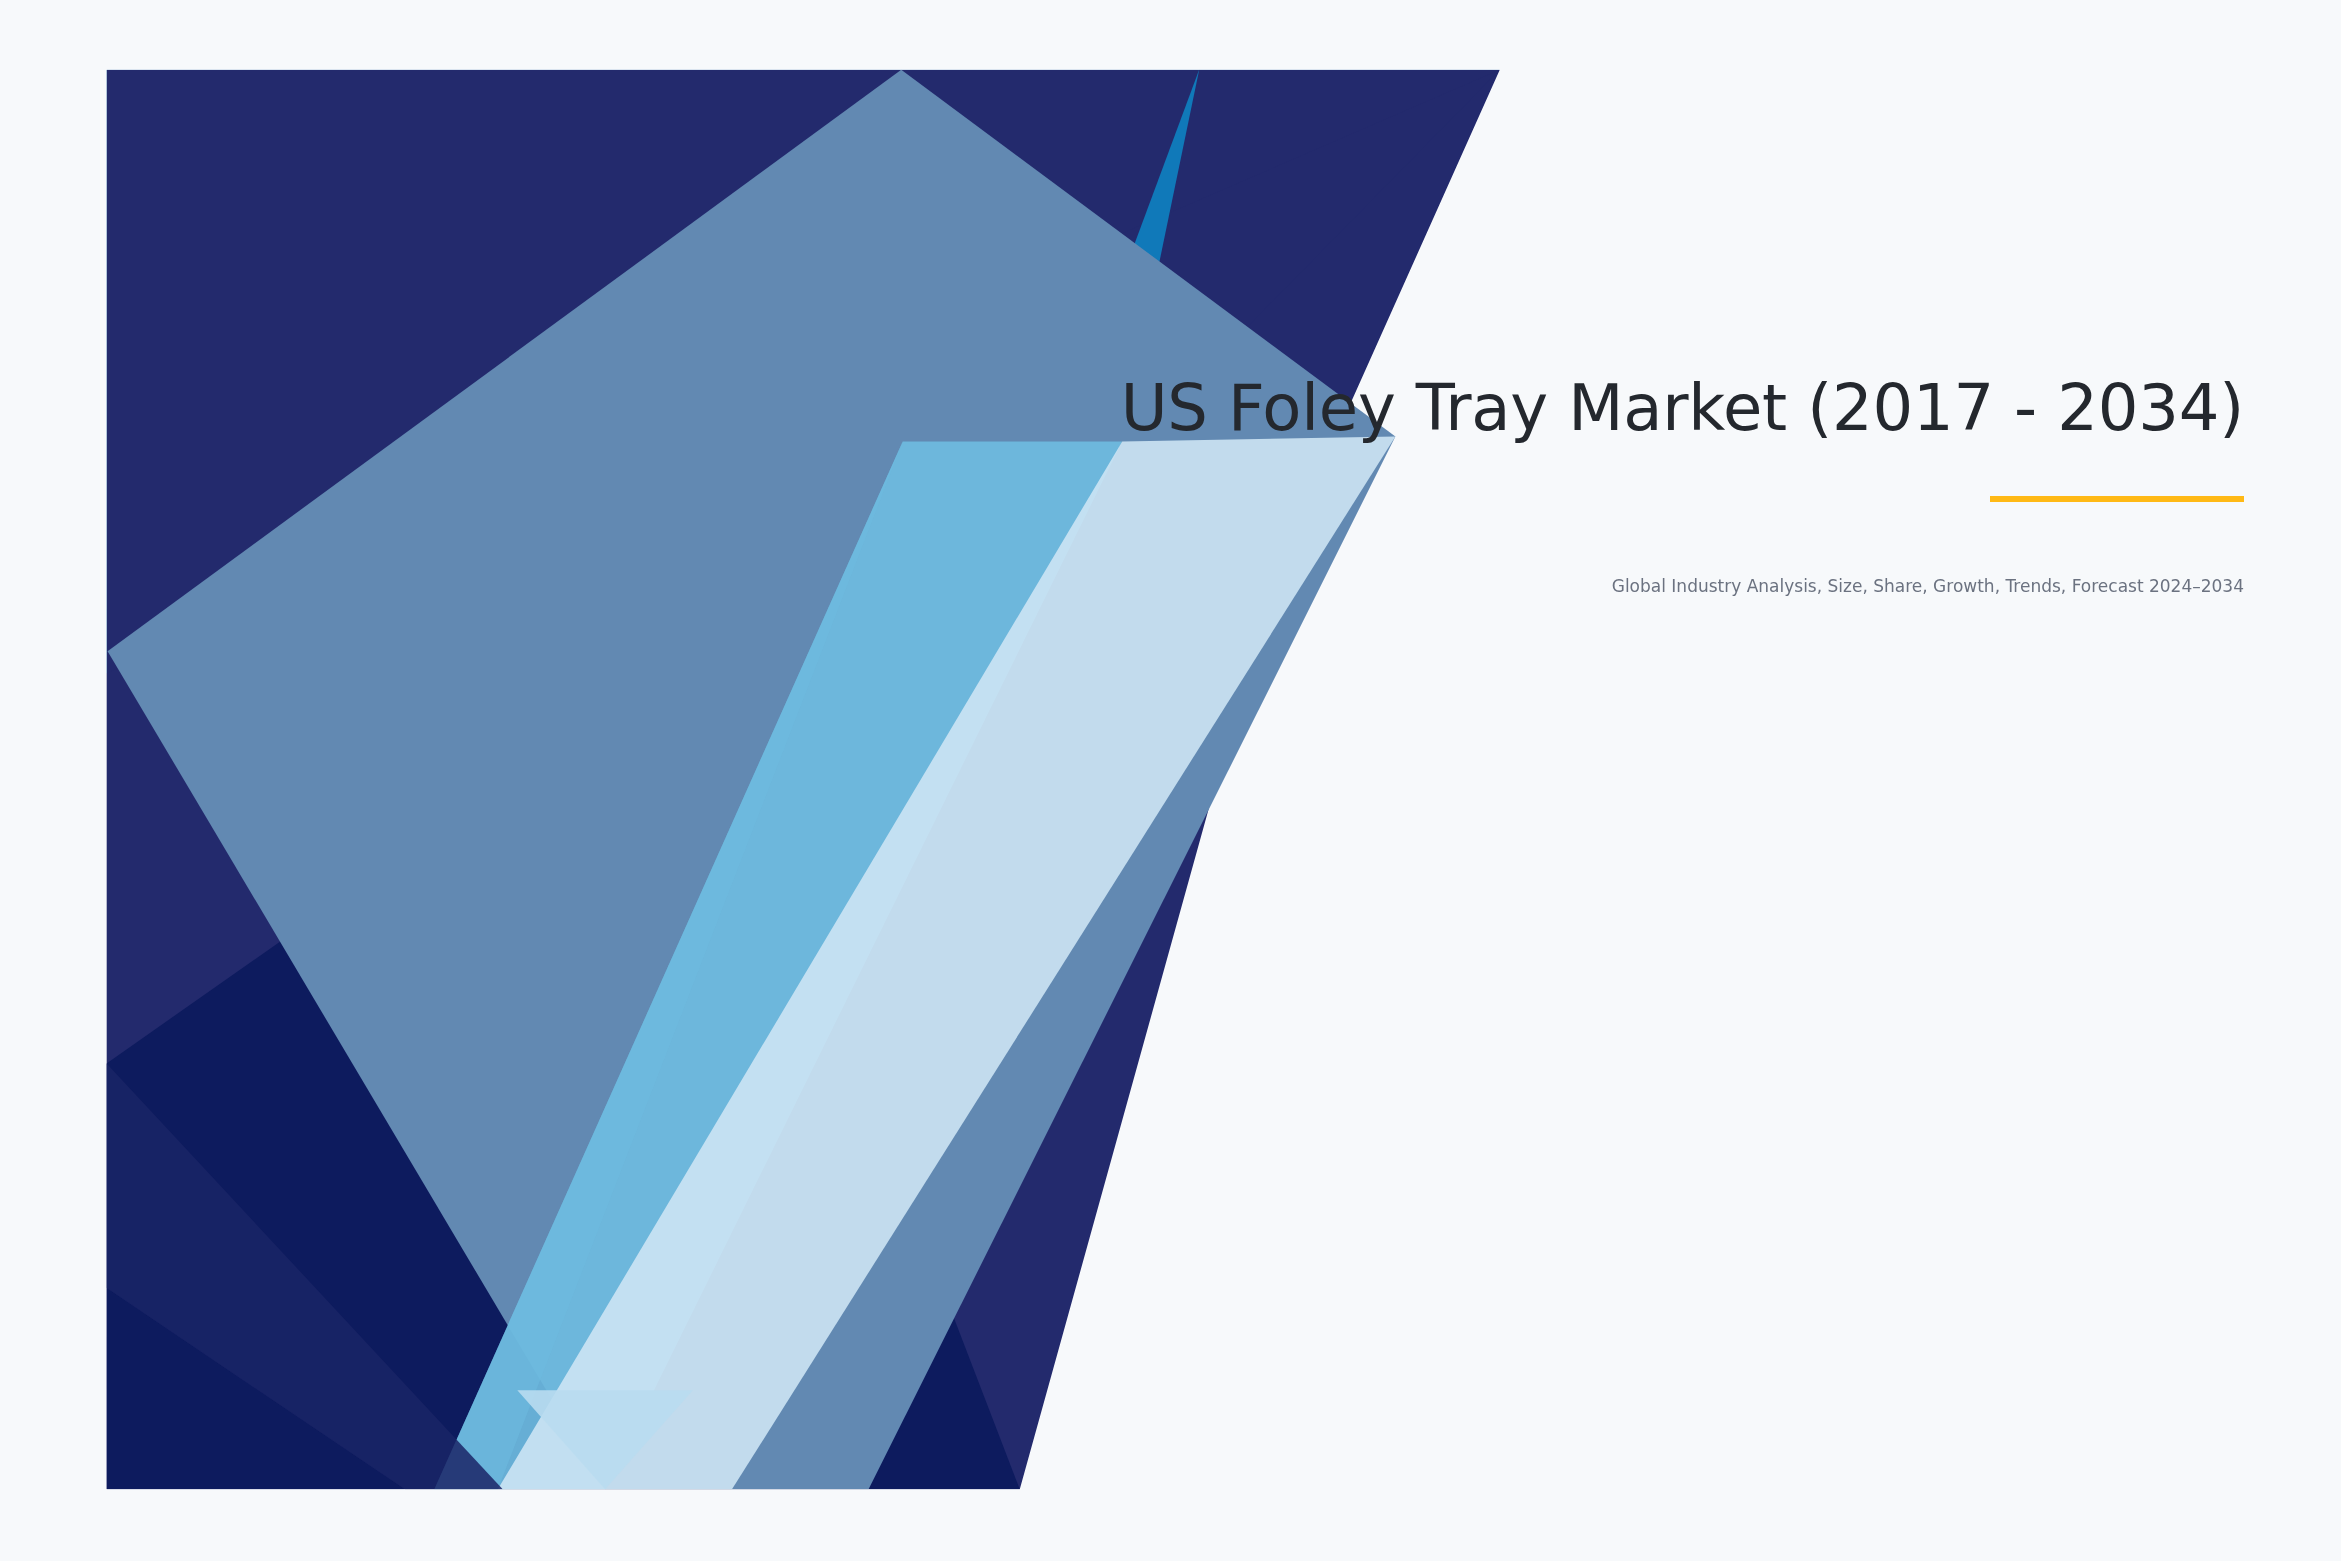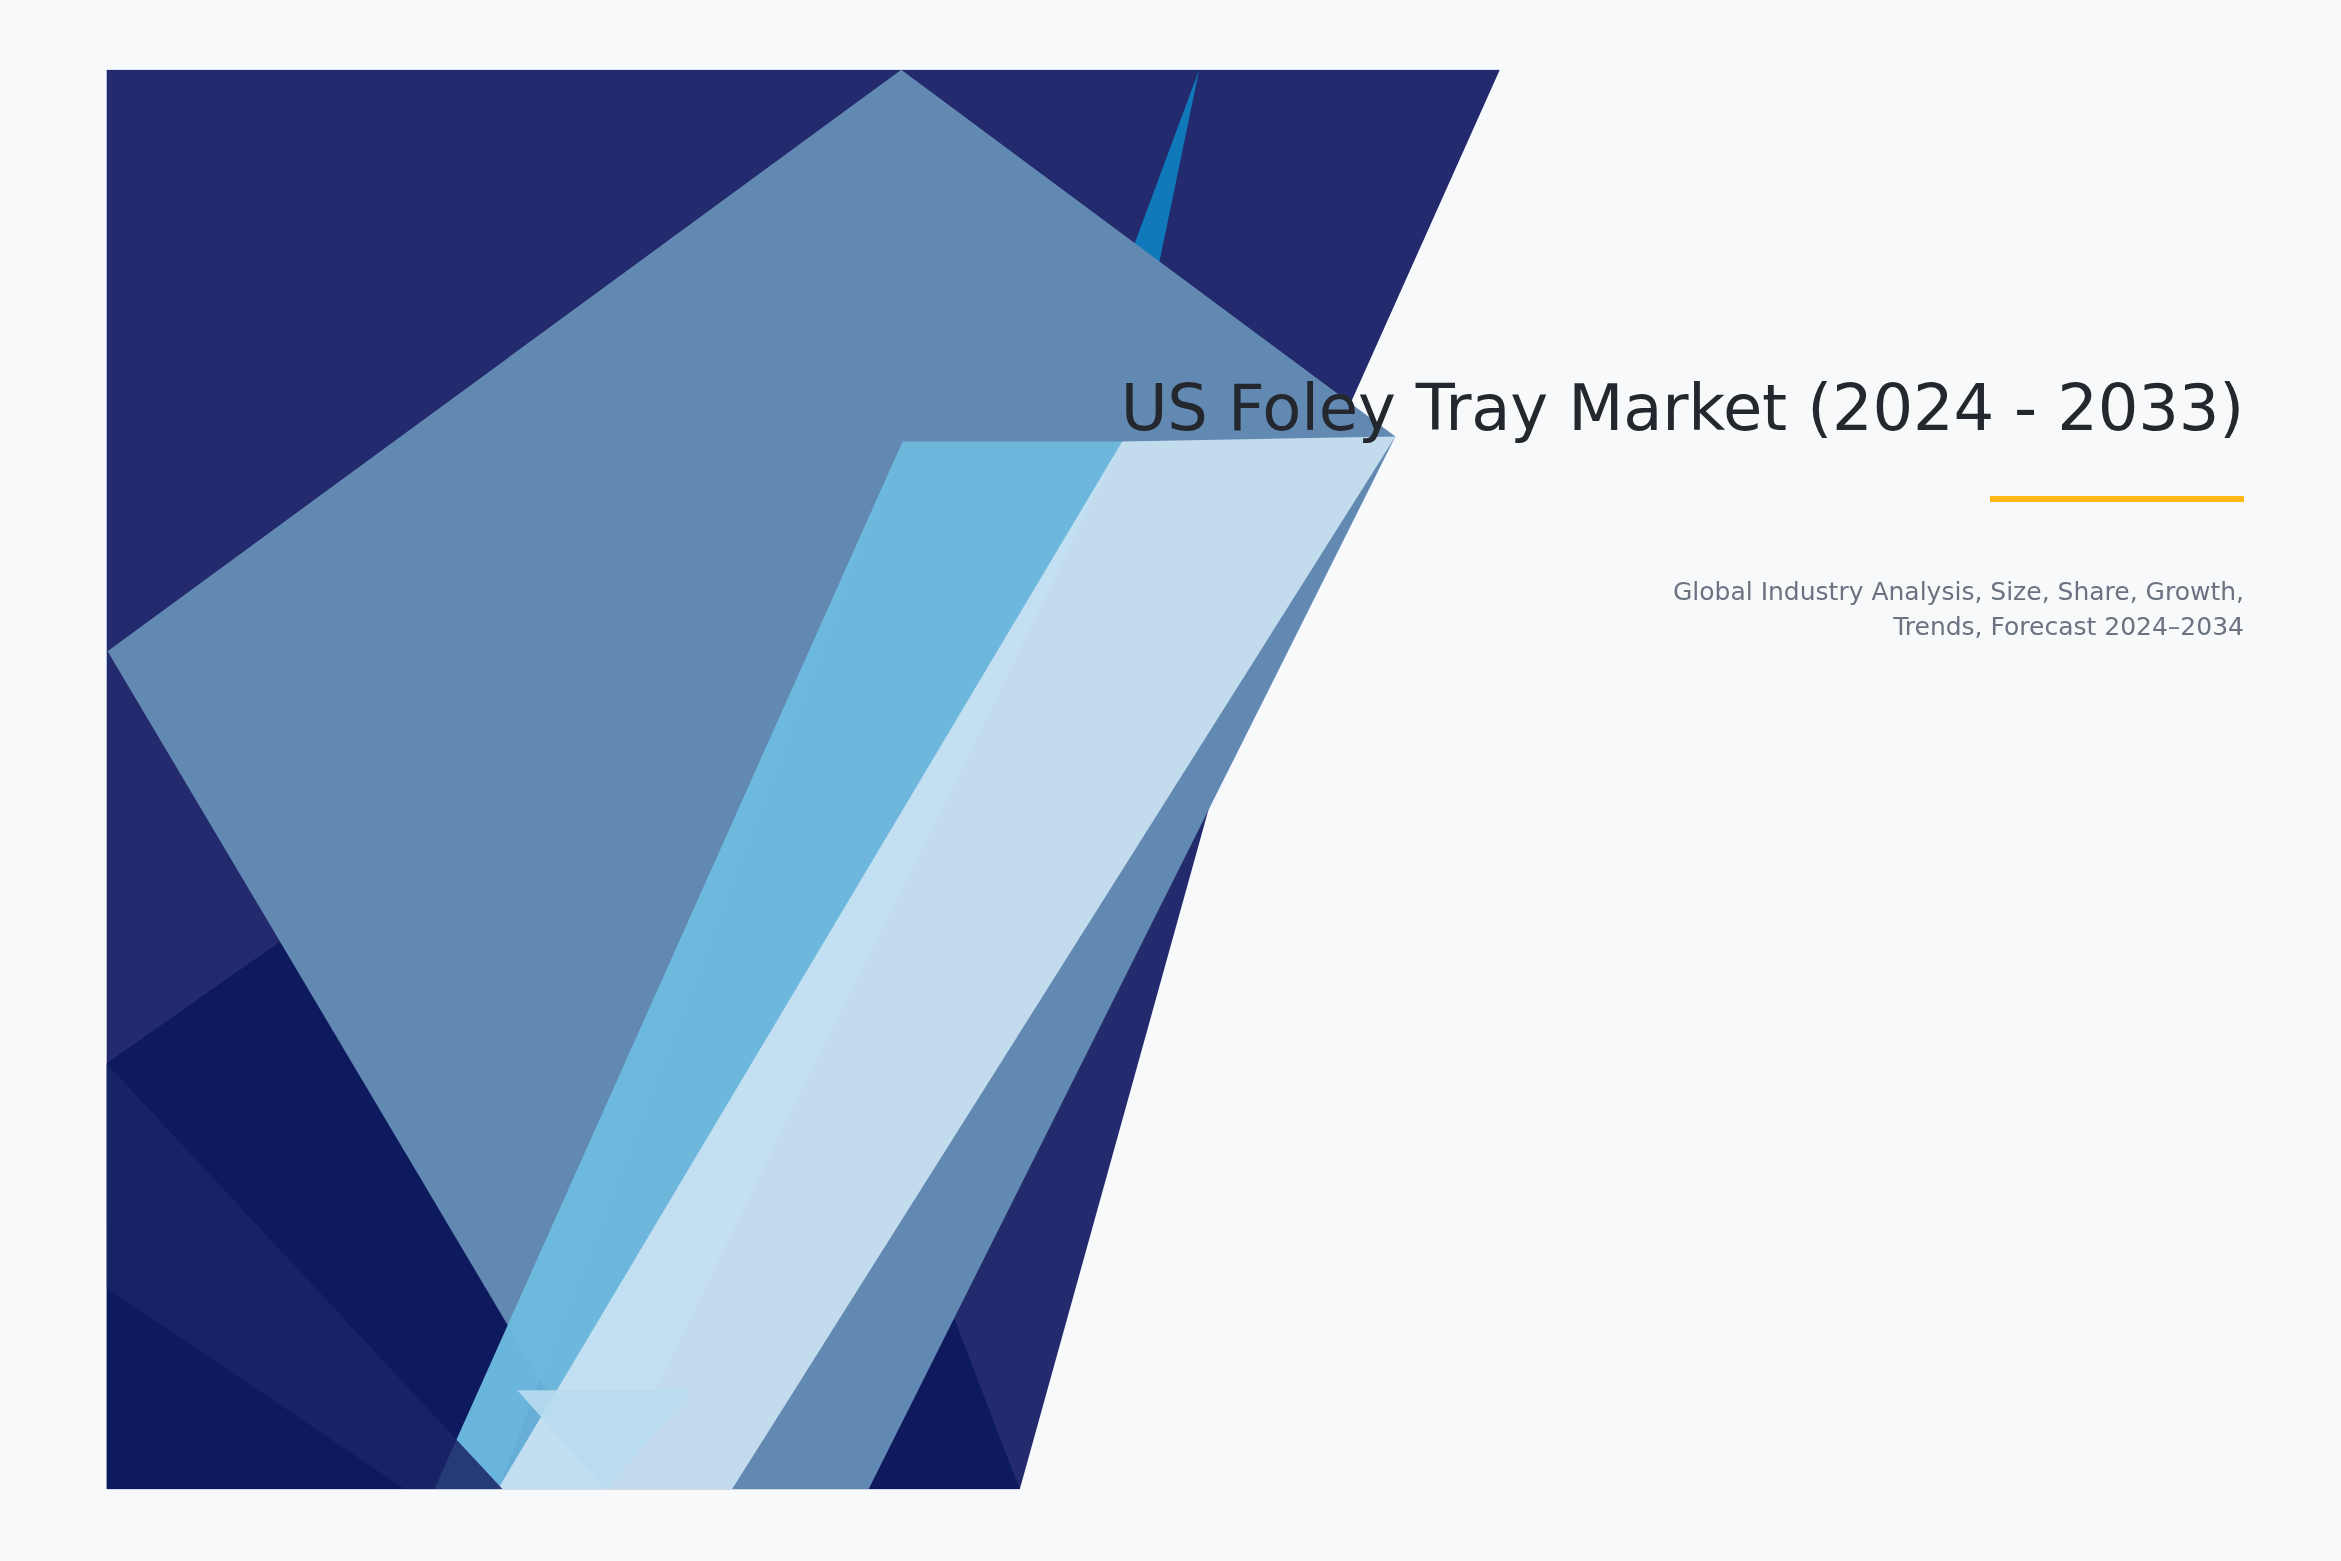--- a/index.html
+++ b/index.html
@@ -59,21 +59,21 @@
     width: 254px;
     height: 6.3px;
     background: #ffb915;
   }
 
   #cover-subtitle {
     margin: 0;
     margin-top: 72px;
     font-family: "DejaVu Sans", sans-serif;
     font-weight: 400;
-    font-size: 25px;
+    font-size: 17px;
     line-height: 1.42;
     color: #6b7280;
     max-width: 634px;
     margin-left: auto;
   }
 </style>
 </head>
 <body>
 
 <div id="cover">
@@ -109,21 +109,21 @@
       <polygon points="2860,895 1500,3053 1020,3053 2300,905" fill="#cfe6f5" opacity="0.88"></polygon>
 
       <polygon points="1060,2850 1240,3053 1420,2850" fill="#b9dcef" opacity="0.9"></polygon>
 
       <polygon points="218,2180 1030,3053 830,3053 218,2640" fill="#1a2566" opacity="0.85"></polygon>
 
     </g>
   </svg>
 
   <div id="text-block">
-    <h1 id="cover-title">US Foley Tray Market (2024 - 2033)</h1>
+    <h1 id="cover-title">US Foley Tray Market (2017 - 2034)</h1>
 
     <div id="title-rule"></div>
 
     <p id="cover-subtitle">Global Industry Analysis, Size, Share, Growth, Trends, Forecast 2024–2034</p>
   </div>
 
 </div>
 
 
 </body></html>

